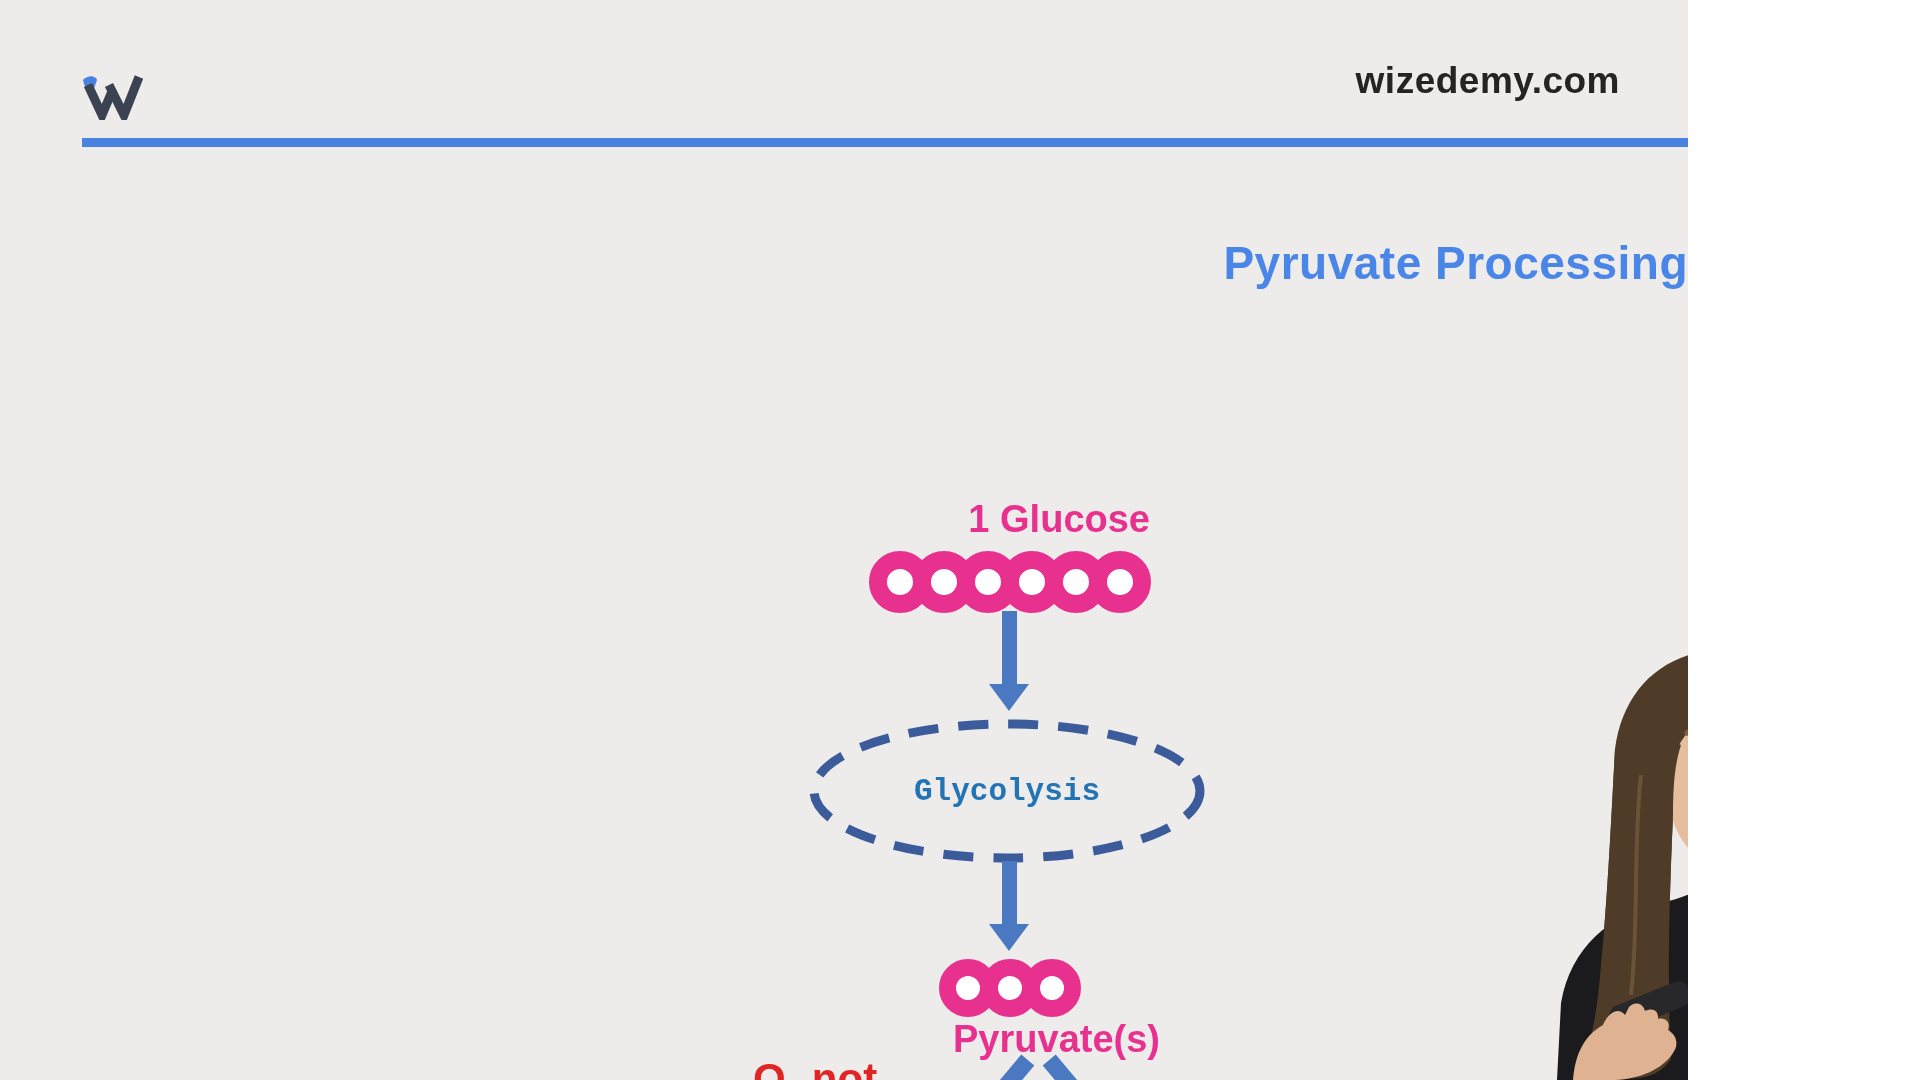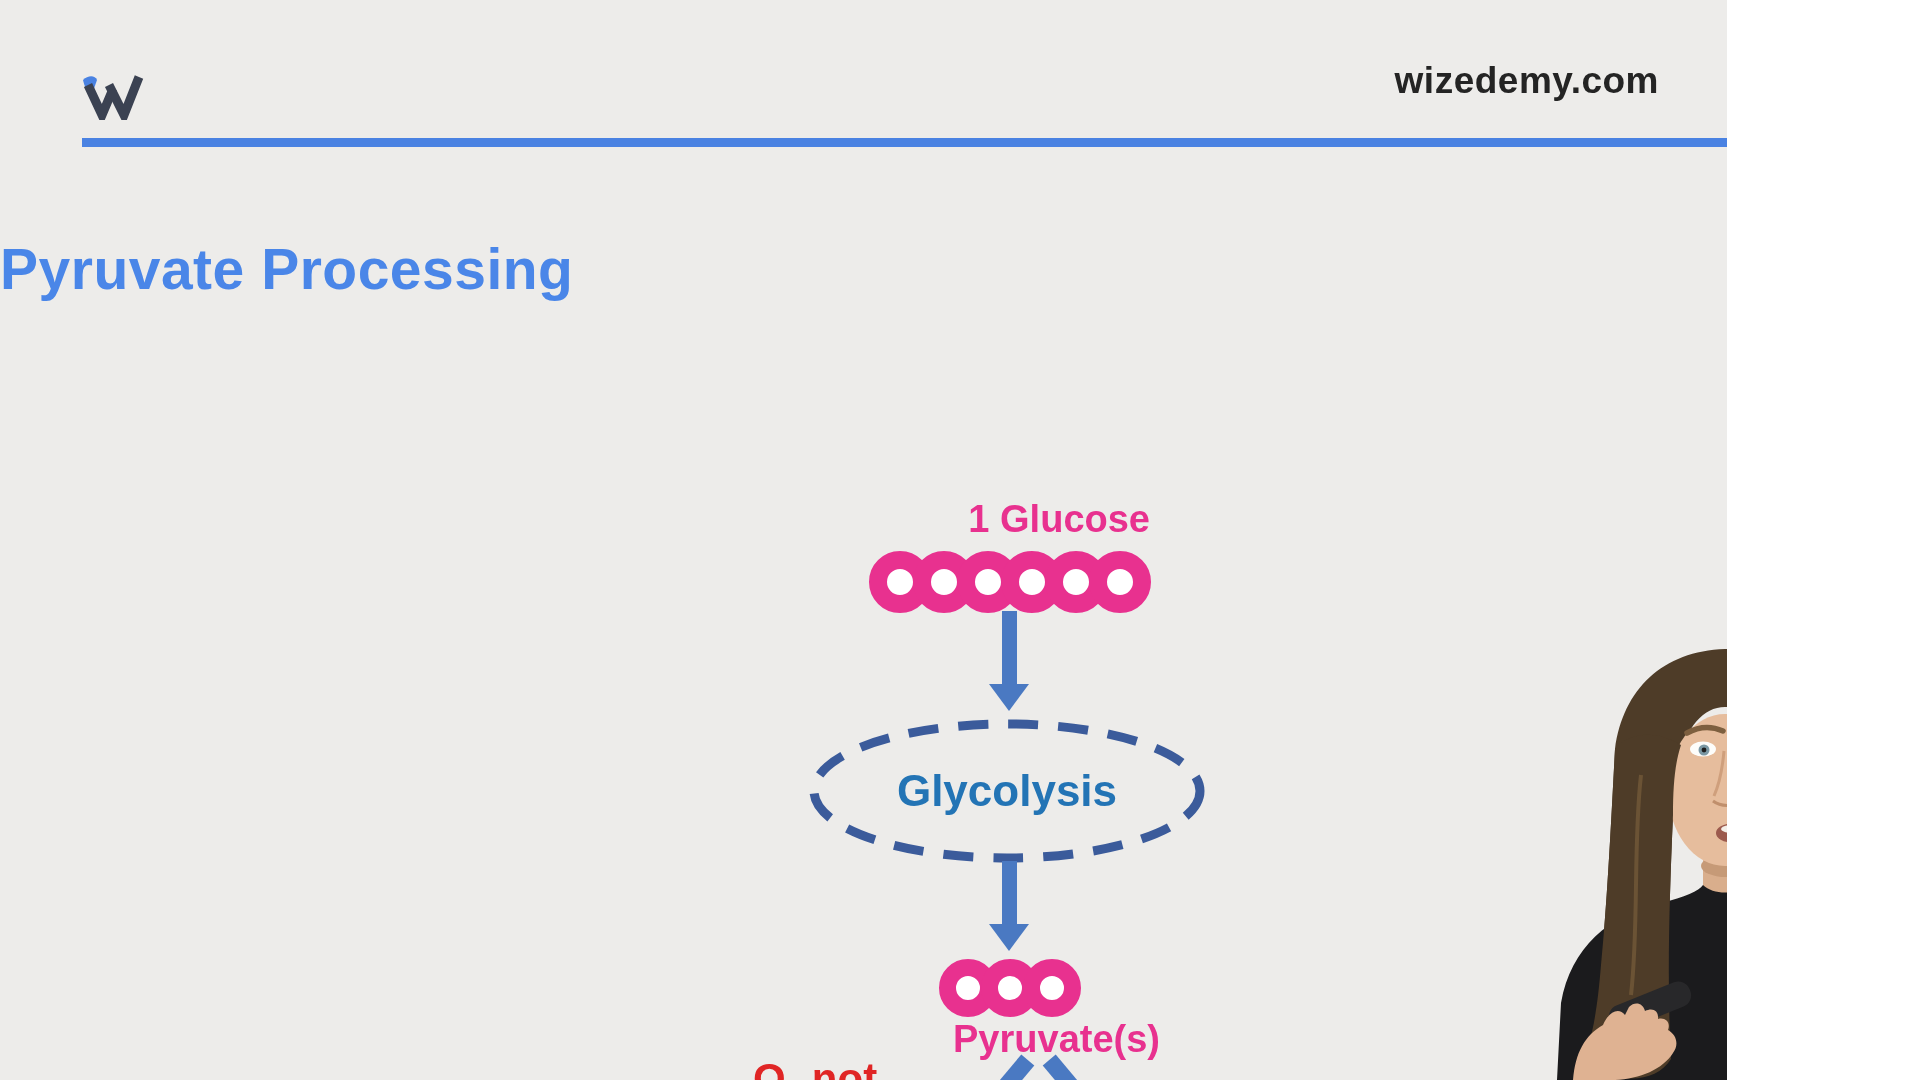--- a/index.html
+++ b/index.html
@@ -1,26 +1,26 @@
 <!DOCTYPE html>
 <html style="--bg: #edecea; --accent-blue: #4a82e2; --title-blue: #4a86e8; --text-dark: #1e1e1e; --orange: #e2732f; --pink: #e8318f; --arrow-blue: #4a79c2; --dash-blue: #3b5b9b; --process-blue: #2374b5; --red: #e02525; --logo-dark: #3b4252; --white: #ffffff;"><head>
 <meta charset="utf-8">
 <style>
   html,body{margin:0;padding:0;}
   body{font-family:"Liberation Sans","DejaVu Sans",sans-serif;}
-  #screen{position:relative;width:1688px;height:1080px;background:var(--bg,#edecea);overflow:hidden;padding-left:39px;}
+  #screen{position:relative;width:1688px;height:1080px;background:var(--bg,#edecea);overflow:hidden;}
 
   
   .header-logo{position:absolute;left:80px;top:74px;}
   .site-url{position:absolute;right:68px;top:60px;font-size:37px;font-weight:bold;color:#242424;letter-spacing:.5px;}
   .header-divider{position:absolute;left:82px;top:138px;width:1778px;height:9px;background:var(--accent-blue);}
 
   
-  .page-title{position:absolute;left:0;top:236px;width:100%;text-align:left;
-              font-size:57px;font-weight:bold;color:var(--title-blue);letter-spacing:.5px;}
+  .page-title{position:absolute;left:0;top:236px;width:100%;text-align:right;
+              font-size:46px;font-weight:bold;color:var(--title-blue);letter-spacing:.5px;}
   .intro-paragraph{position:absolute;left:82px;top:349px;width:1790px;
                    font-size:32px;line-height:50px;color:var(--text-dark);}
   .keyword{color:var(--orange);font-weight:bold;}
 
   
   .diagram-label{position:absolute;text-align:right;font-weight:bold;line-height:1.15;}
   .glucose-label{left:870px;top:498px;width:280px;font-size:38px;color:var(--pink);}
   .pyruvate-label{left:860px;top:1018px;width:300px;font-size:38px;color:var(--pink);}
   .ring-row{position:absolute;display:flex;}
   .glucose-row{left:869px;top:551px;}
@@ -33,21 +33,21 @@
   .arrow-head{position:absolute;width:0;height:0;border-left:20px solid transparent;
               border-right:20px solid transparent;border-top:27px solid var(--arrow-blue);}
   .shaft-1{left:1002px;top:611px;height:74px;}
   .head-1{left:989px;top:684px;}
   .shaft-2{left:1002px;top:861px;height:64px;}
   .head-2{left:989px;top:924px;}
 
   .glycolysis-ellipse{position:absolute;left:804px;top:714px;}
   .glycolysis-label{position:absolute;left:804px;top:714px;width:406px;height:154px;
                     display:flex;align-items:center;justify-content:center;
-                    font-size:44px;font-weight:bold;color:var(--process-blue);}
+                    font-size:31px;font-weight:bold;color:var(--process-blue);font-family:Liberation Mono, monospace;}
 
   .oxygen-text{position:absolute;left:753px;top:1058px;font-size:42px;font-weight:bold;
                color:var(--red);line-height:1;}
   .oxygen-text sub{font-size:0.62em;vertical-align:-0.22em;}
   .split-arrow{position:absolute;width:17px;height:60px;background:var(--arrow-blue);}
   .split-left{left:1000px;top:1053px;transform:rotate(40deg);}
   .split-right{left:1060px;top:1053px;transform:rotate(-40deg);}
 
   
   .presenter{position:absolute;left:1545px;top:645px;width:375px;height:435px;}

